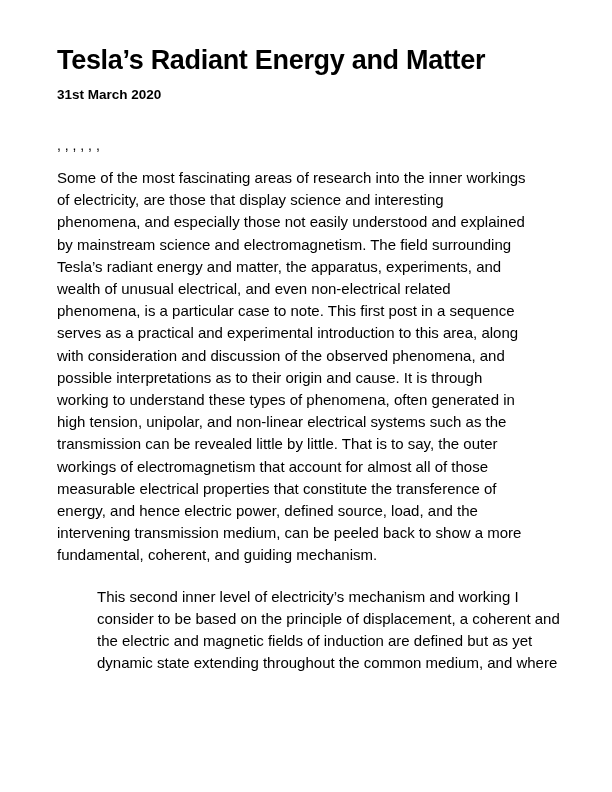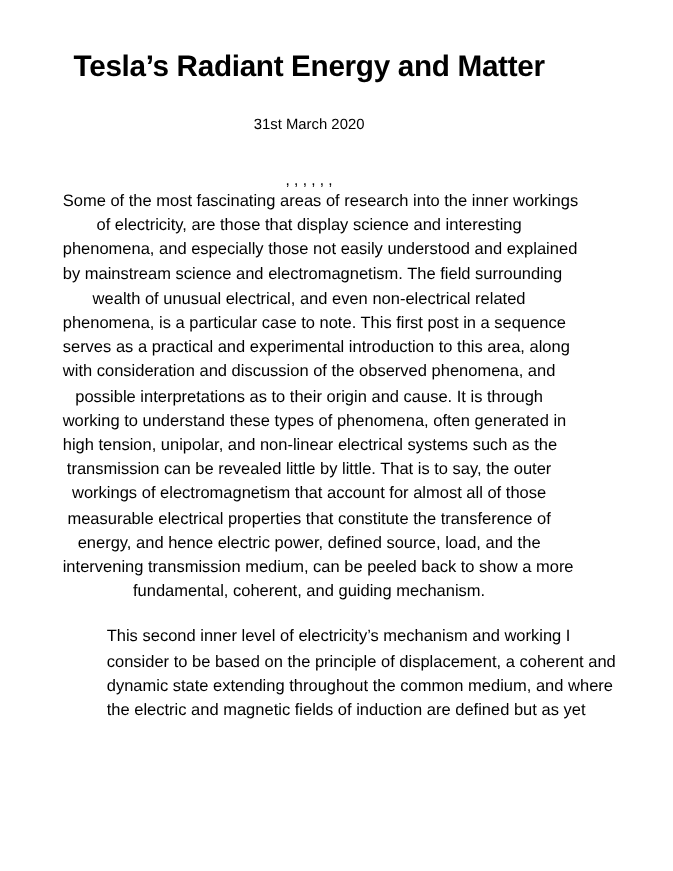--- a/index.html
+++ b/index.html
@@ -9,87 +9,87 @@
   }
   .page {
     position: relative;
     width: 560px;
     height: 792px;
     background: #ffffff;
     color: #000000;
     font-family: "Liberation Sans", sans-serif;
     overflow: hidden;
     box-sizing: border-box;
-    text-align: center;
   }
   .content {
     padding: 0 55px 0 57px;
   }
   .title {
     margin: 0;
     padding-top: 44px;
     font-size: 27px;
     line-height: 32px;
     font-weight: 700;
     letter-spacing: -0.3px;
     color: #000000;
   }
   .date {
-    margin-top: 29px;
+    margin-top: 11px;
     font-size: 13.5px;
     line-height: 16px;
-    font-weight: 400;
+    font-weight: 700;
     color: #000000;
   }
   .tags {
     margin-top: 34px;
     font-size: 14px;
     line-height: 17px;
     font-weight: 400;
     color: #000000;
   }
   .para {
     font-size: 15px;
     line-height: 22.2px;
     font-weight: 400;
     color: #000000;
   }
-  .para-1 { }
+  .para-1 { margin-top: 13px; }
   .para-2 { margin-top: 19px; margin-left: 40px; }
   .line {
     white-space: nowrap;
   }
 </style>
 </head>
 <body>
 
 <div class="page">
   <div class="content">
     <h1 class="title">Tesla’s Radiant Energy and Matter</h1>
     <div class="date">31st March 2020</div>
     <div class="tags">, , , , , ,</div>
     <div class="para para-1">
         <div class="line">Some of the most fascinating areas of research into the inner workings</div>
         <div class="line">of electricity, are those that display science and interesting</div>
         <div class="line">phenomena, and especially those not easily understood and explained</div>
         <div class="line">by mainstream science and electromagnetism. The field surrounding</div>
+        <div class="line">Tesla’s radiant energy and matter, the apparatus, experiments, and</div>
         <div class="line">wealth of unusual electrical, and even non-electrical related</div>
         <div class="line">phenomena, is a particular case to note. This first post in a sequence</div>
         <div class="line">serves as a practical and experimental introduction to this area, along</div>
         <div class="line">with consideration and discussion of the observed phenomena, and</div>
         <div class="line">possible interpretations as to their origin and cause. It is through</div>
         <div class="line">working to understand these types of phenomena, often generated in</div>
         <div class="line">high tension, unipolar, and non-linear electrical systems such as the</div>
         <div class="line">transmission can be revealed little by little. That is to say, the outer</div>
         <div class="line">workings of electromagnetism that account for almost all of those</div>
         <div class="line">measurable electrical properties that constitute the transference of</div>
         <div class="line">energy, and hence electric power, defined source, load, and the</div>
         <div class="line">intervening transmission medium, can be peeled back to show a more</div>
         <div class="line">fundamental, coherent, and guiding mechanism.</div>
       </div>
     <div class="para para-2">
         <div class="line">This second inner level of electricity’s mechanism and working I</div>
         <div class="line">consider to be based on the principle of displacement, a coherent and</div>
+        <div class="line">the electric and magnetic fields of induction are defined but as yet</div>
         <div class="line">dynamic state extending throughout the common medium, and where</div>
-        <div class="line">the electric and magnetic fields of induction are defined but as yet</div>
       </div>
   </div>
 </div>
 
 </body></html>

